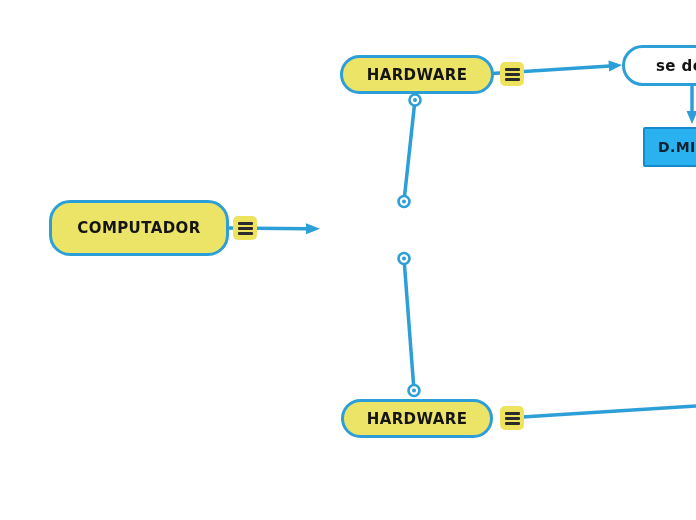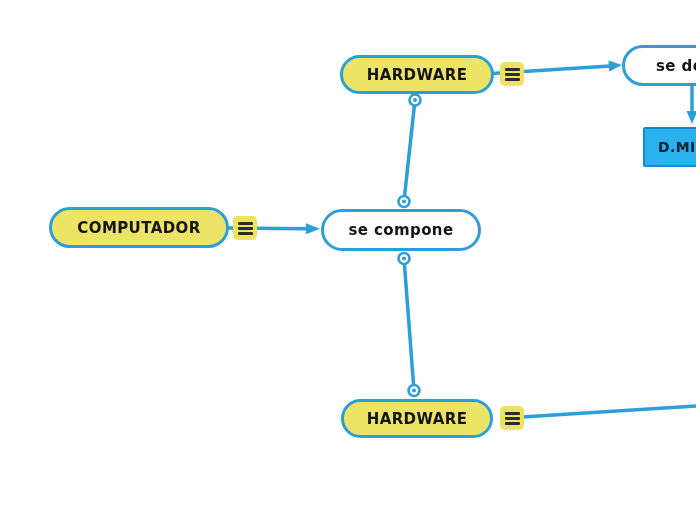--- a/index.html
+++ b/index.html
@@ -32,21 +32,21 @@
     border:3px solid #2D9FD8;
     border-radius:21px;
   }
   .rect-blue{
     background:#29B1F0;
     border:2px solid #1489CC;
     border-radius:2px;
     color:#10222E;
     font-size:14px;
   }
-  .n-computador{left:49px;top:207px;width:180px;height:41px;}
+  .n-computador{left:49px;top:200px;width:180px;height:56px;}
   .n-secompone{left:321px;top:209px;width:160px;height:42px;}
   .n-hardware{left:340px;top:55px;width:154px;height:39px;}
   .n-software{left:341px;top:399px;width:152px;height:39px;}
   .n-sede{left:622px;top:45px;width:130px;height:41px;justify-content:flex-start;padding-left:31px;}
   .n-dmi{left:643px;top:127px;width:82px;height:40px;justify-content:flex-start;padding-left:13px;}
   .handle{
     position:absolute;
     width:24px;height:24px;
     box-sizing:border-box;
     background:#EDE35E;
@@ -102,23 +102,20 @@
       <circle cx="404" cy="258.5" r="2" fill="#2D9FD8"></circle>
       <circle cx="414" cy="390.5" r="5.5" fill="#ffffff" stroke="#2D9FD8" stroke-width="2.6"></circle>
       <circle cx="414" cy="390.5" r="2" fill="#2D9FD8"></circle>
     </g>
   </svg>
 
   <div class="node pill n-computador">
     <span>COMPUTADOR</span>
   </div>
 
-  <div class="node pill-white n-secompone">
-    <span>se compone</span>
-  </div>
 
   <div class="node pill n-hardware">
     <span>HARDWARE</span>
   </div>
 
   <div class="node pill n-software">
     <span>HARDWARE</span>
   </div>
 
   <div class="node pill-white n-sede">

